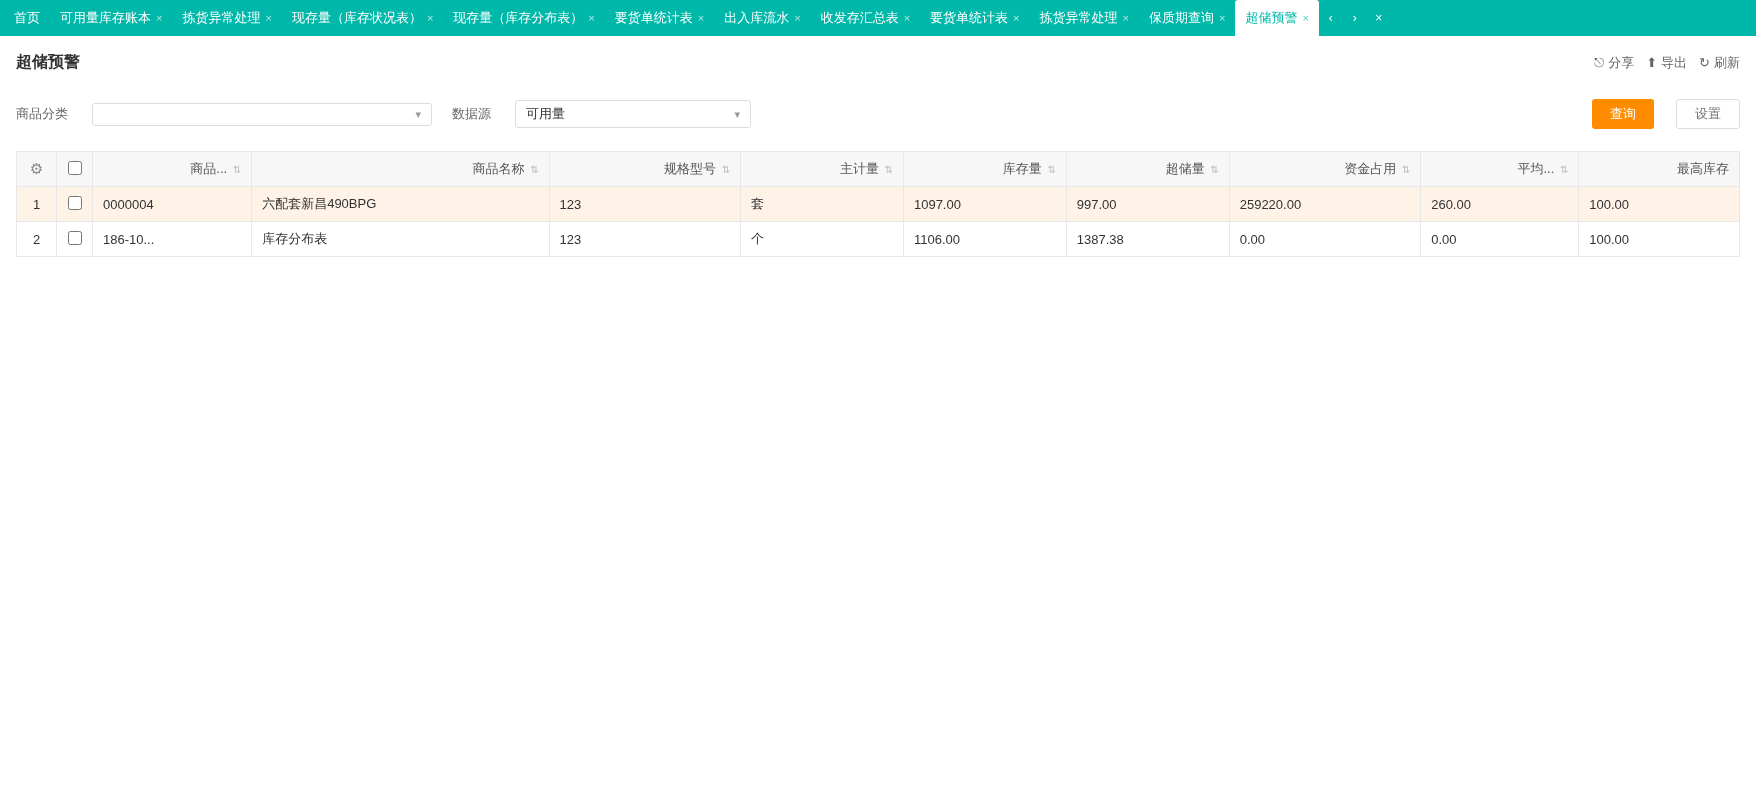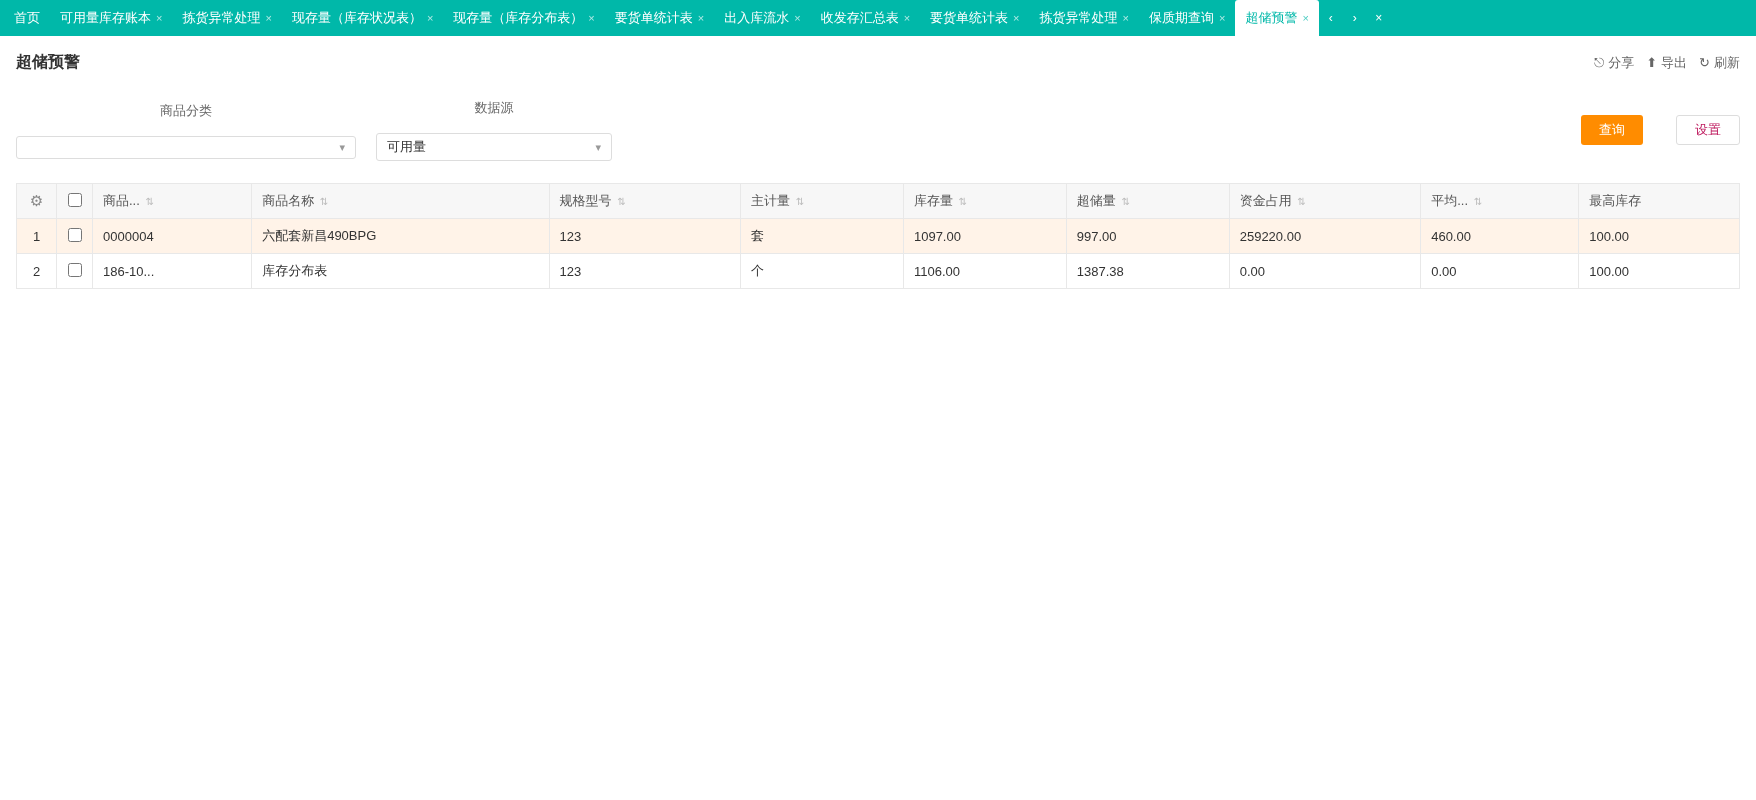--- a/index.html
+++ b/index.html
@@ -82,22 +82,21 @@
     .filter-area {
       display: flex;
       align-items: center;
       gap: 20px;
       margin-bottom: 12px;
       padding: 10px 0;
     }
     .filter-item {
       display: flex;
       align-items: center;
-      gap: 16px;
-      flex-direction: column;
+      gap: 24px;
     }
     .filter-label {
       color: #666;
       white-space: nowrap;
     }
     .filter-select {
       display: flex;
       align-items: center;
       border: 1px solid #ddd;
       border-radius: 3px;
@@ -123,40 +122,39 @@
       background: #ff8c00;
       color: #fff;
       border: none;
       border-radius: 3px;
       padding: 6px 18px;
       cursor: pointer;
       font-size: 13px;
     }
     .btn-settings {
       background: #fff;
-      color: #be185d;
+      color: #737373;
       border: 1px solid #ddd;
       border-radius: 3px;
       padding: 5px 18px;
       cursor: pointer;
       font-size: 13px;
-      margin-left: 11px;
     }
 
     
     .data-table {
       width: 100%;
       border-collapse: collapse;
       font-size: 13px;
     }
     .data-table th {
       background: #f7f7f7;
       border: 1px solid #e8e8e8;
       padding: 8px 10px;
-      text-align: left;
+      text-align: right;
       color: #555;
       font-weight: normal;
       white-space: nowrap;
     }
     .data-table th .sort-icon {
       color: #bbb;
       font-size: 10px;
       margin-left: 2px;
     }
     .data-table td {
@@ -342,21 +340,21 @@
         <td class="col-checkbox">
           <input type="checkbox" style="">
         </td>
         <td>0000004</td>
         <td>六配套新昌490BPG</td>
         <td>123</td>
         <td>套</td>
         <td>1097.00</td>
         <td>997.00</td>
         <td>259220.00</td>
-        <td>460.00</td>
+        <td>260.00</td>
         <td>100.00</td>
       </tr>
 
       <tr>
         <td class="col-index">
           <span>2</span>
         </td>
         <td class="col-checkbox">
           <input type="checkbox" style="">
         </td>

